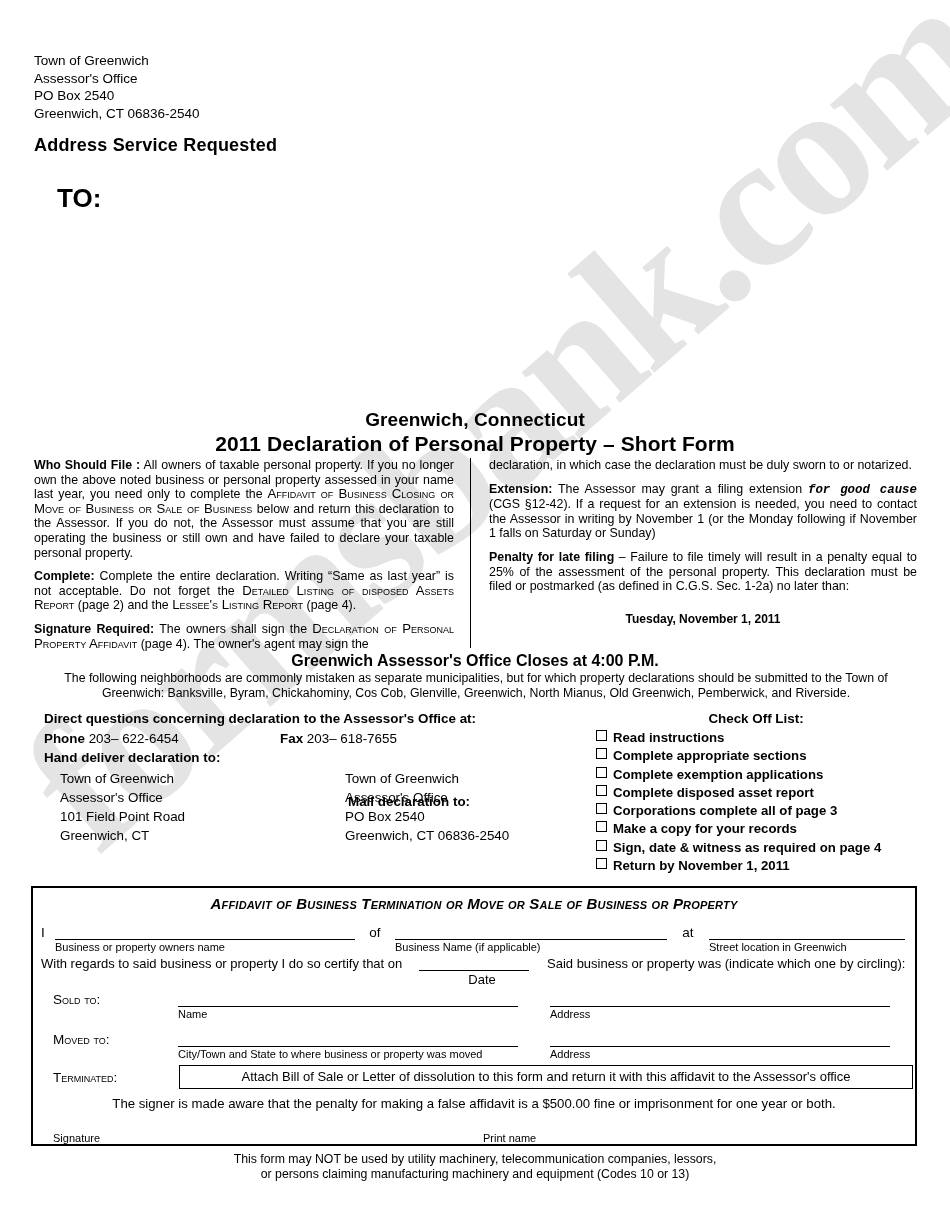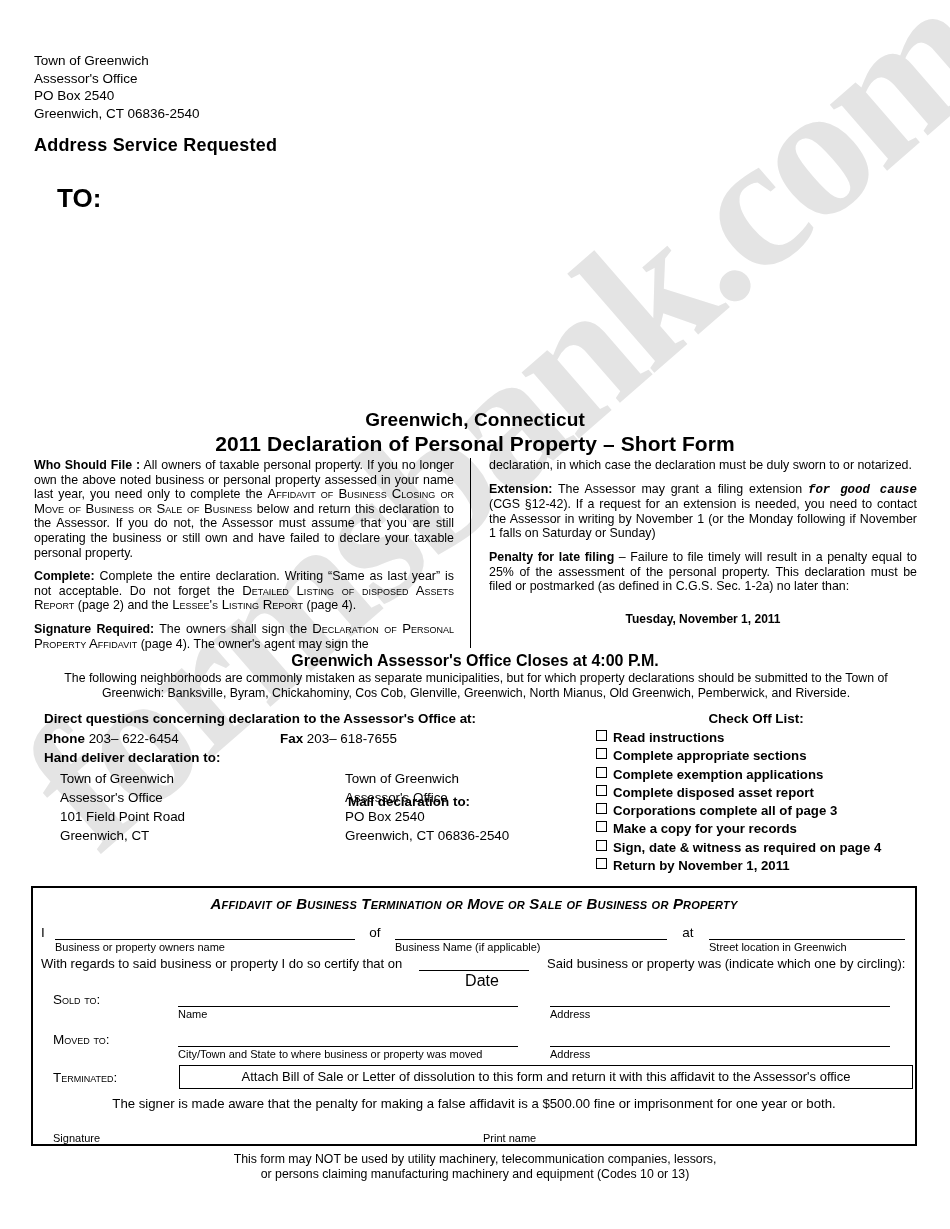--- a/index.html
+++ b/index.html
@@ -245,21 +245,21 @@
   #row-regards .rr {
     display: flex;
     align-items: flex-end;
   }
   #date-cap {
     position: absolute;
     left: 394px;
     top: 84px;
     width: 110px;
     text-align: center;
-    font-size: 16px;
+    font-size: 13px;
   }
 
   #row-sold { position: absolute; left: 20px; top: 103px; width: 860px; }
   #row-moved { position: absolute; left: 20px; top: 143px; width: 860px; }
   #row-term { position: absolute; left: 20px; top: 177px; width: 860px;
               display: flex; align-items: center; }
   #term-box {
     border: 1.3px solid #000;
     height: 22px;
     line-height: 22px;

